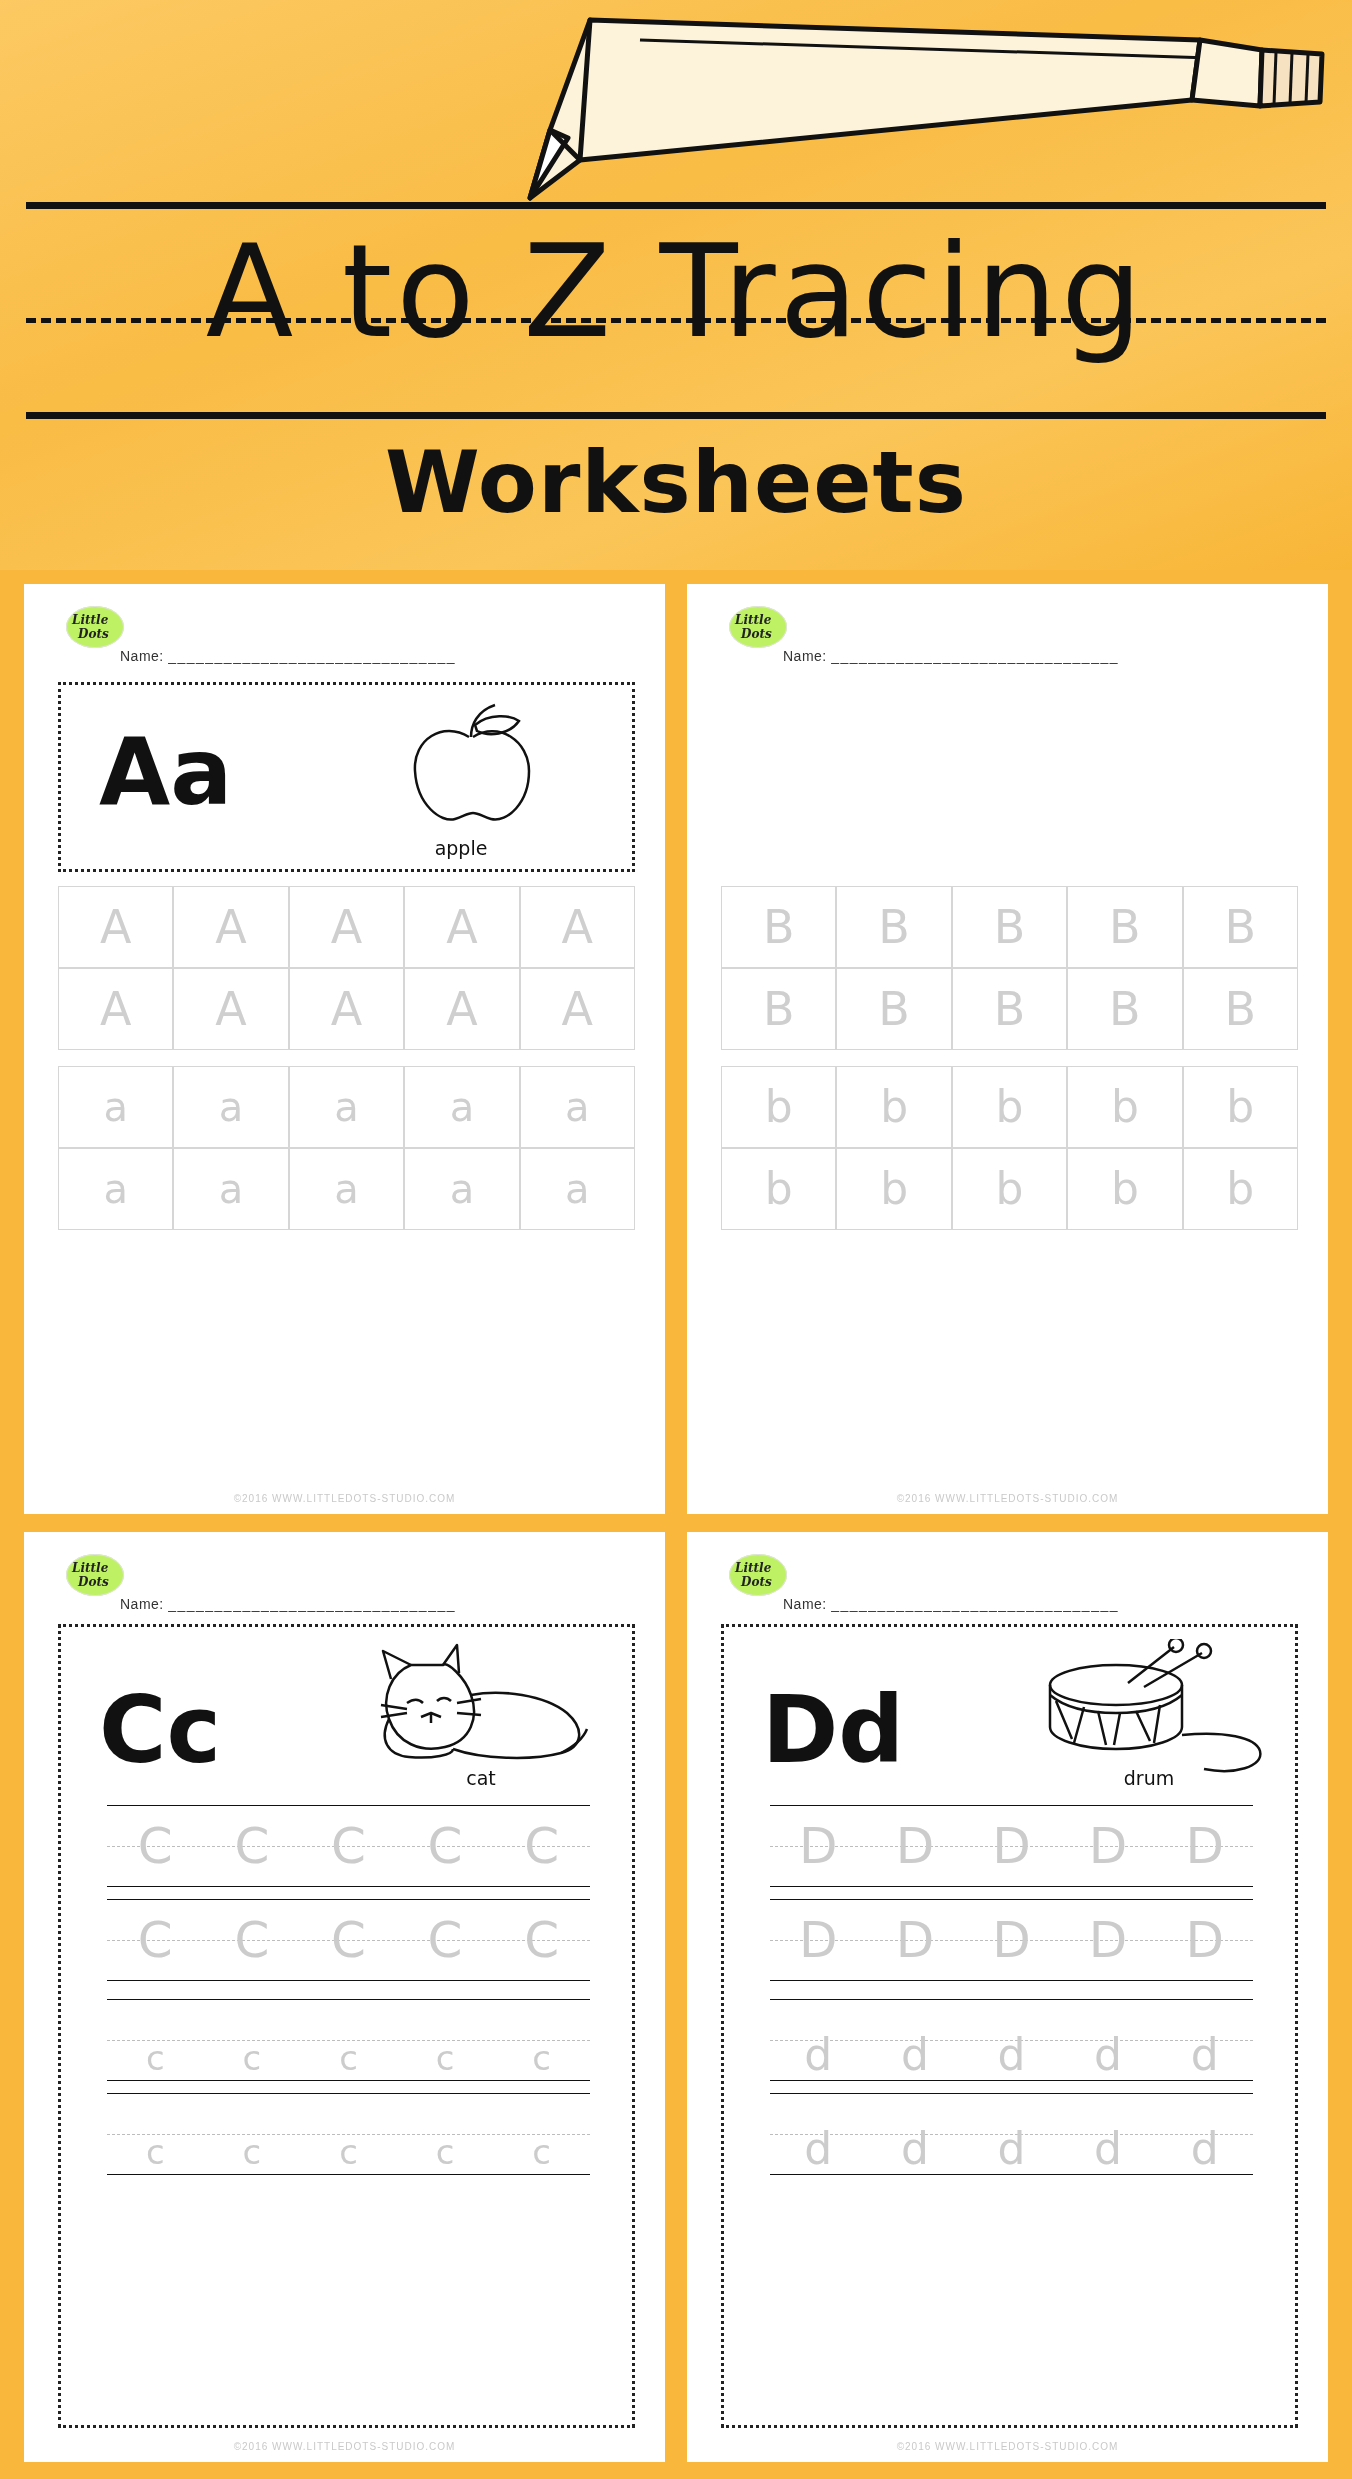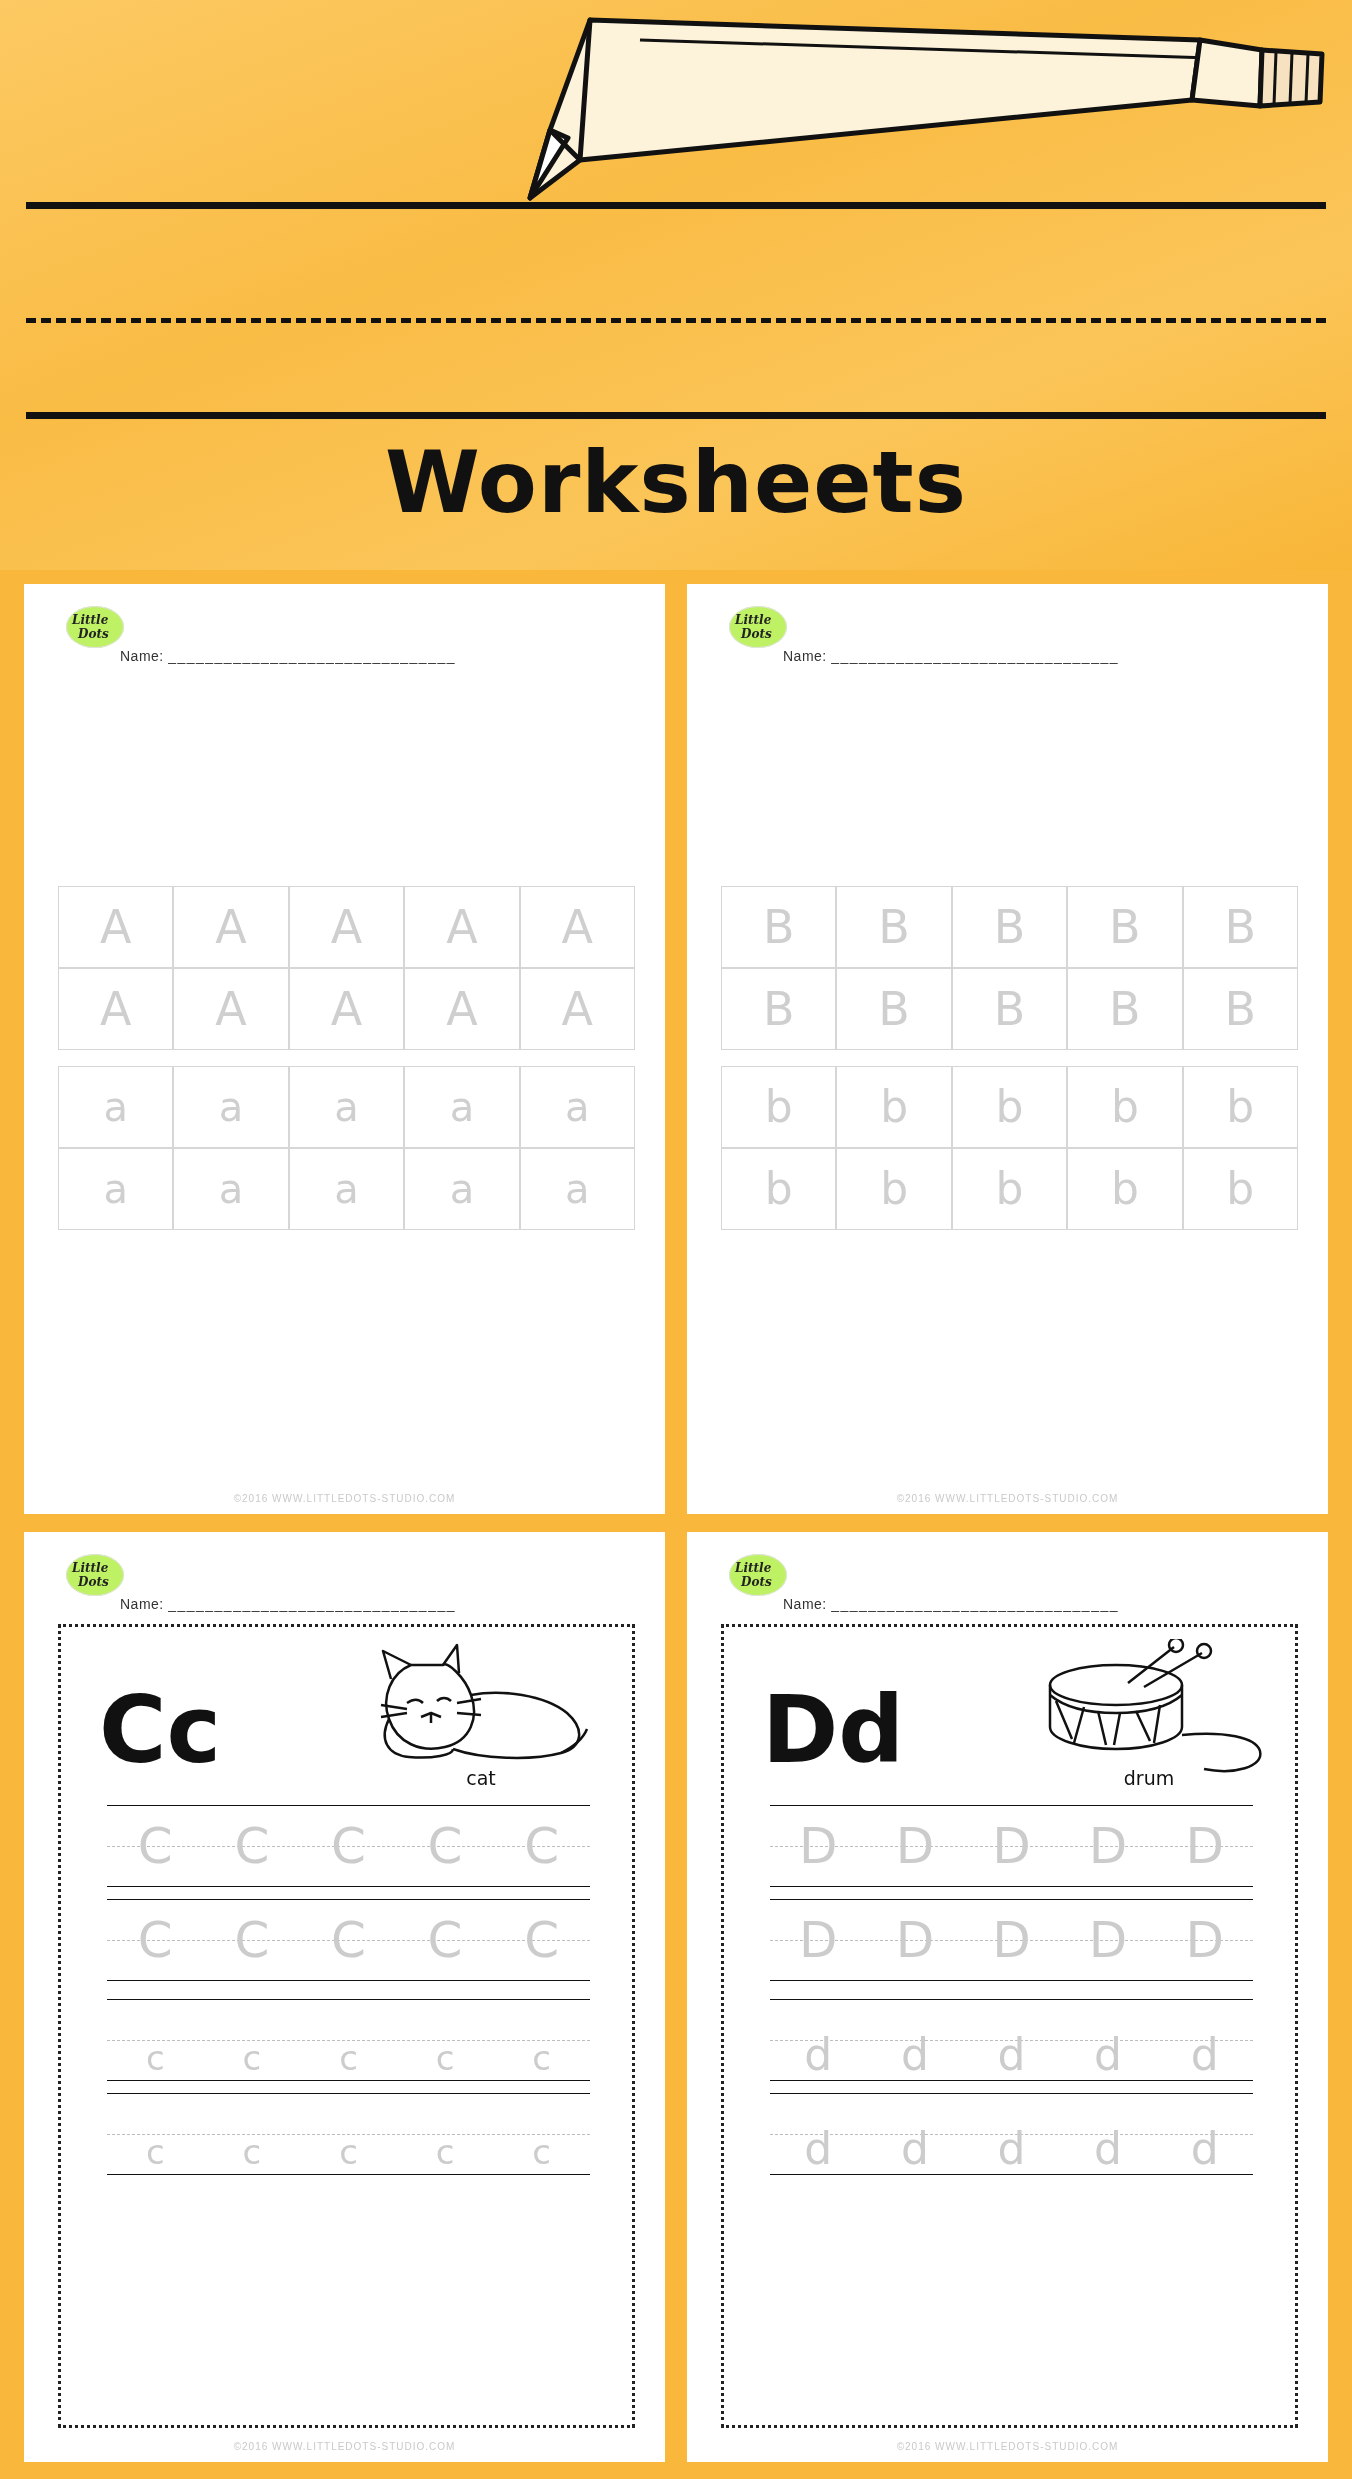--- a/index.html
+++ b/index.html
@@ -219,36 +219,50 @@
           <path d="M772 43 L770 94" stroke-width="3"></path>
           <path d="M788 44 L786 93" stroke-width="3"></path>
         </g>
       </svg>
     </div>
 
     <div class="rule rule-1"></div>
     <div class="rule-dashed"></div>
     <div class="rule rule-3"></div>
 
+    <div class="atoz">A to Z Tracing</div>
     <div class="worksheets">Worksheets</div>
   </div>
 </div>
 
 <div class="sheets">
 
   <div class="sheet">
     <div class="logo">
       <span class="l1">Little</span>
       <span class="l2">Dots</span>
     </div>
     <div class="name-row">
       <span>Name:</span>
       <span class="dots">_______________________________</span>
     </div>
 
+    <div class="dotted-frame" style="top:98px;height:190px;">
+      <div class="letter-big" style="position:absolute;left:38px;top:42px;font-size:92px;">Aa</div>
+      <div class="art" style="left:330px;top:14px;">
+        <svg width="160" height="130" viewBox="0 0 160 130">
+          <g fill="none" stroke="#111" stroke-width="2.5">
+            <path d="M78 38 C52 22 22 40 24 72 C26 106 50 124 64 120 C72 118 76 114 82 114 C88 114 92 118 100 120 C116 124 138 104 138 72 C138 42 108 22 82 38"></path>
+            <path d="M80 38 C80 26 86 12 104 6" stroke-width="2.5"></path>
+            <path d="M84 26 C98 14 120 16 128 22 C118 36 98 38 86 32 Z"></path>
+          </g>
+        </svg>
+      </div>
+      <div class="word-label" style="position:absolute;left:300px;top:152px;width:200px;">apple</div>
+    </div>
 
     <div class="trace-grid" style="left:34px;right:30px;top:302px;grid-template-columns:repeat(5,1fr);grid-template-rows:repeat(2,82px);">
       <div class="tcell">
           <span class="ghost" style="font-size:46px;">A</span>
         </div>
       <div class="tcell">
           <span class="ghost" style="font-size:46px;">A</span>
         </div>
       <div class="tcell">
           <span class="ghost" style="font-size:46px;">A</span>

